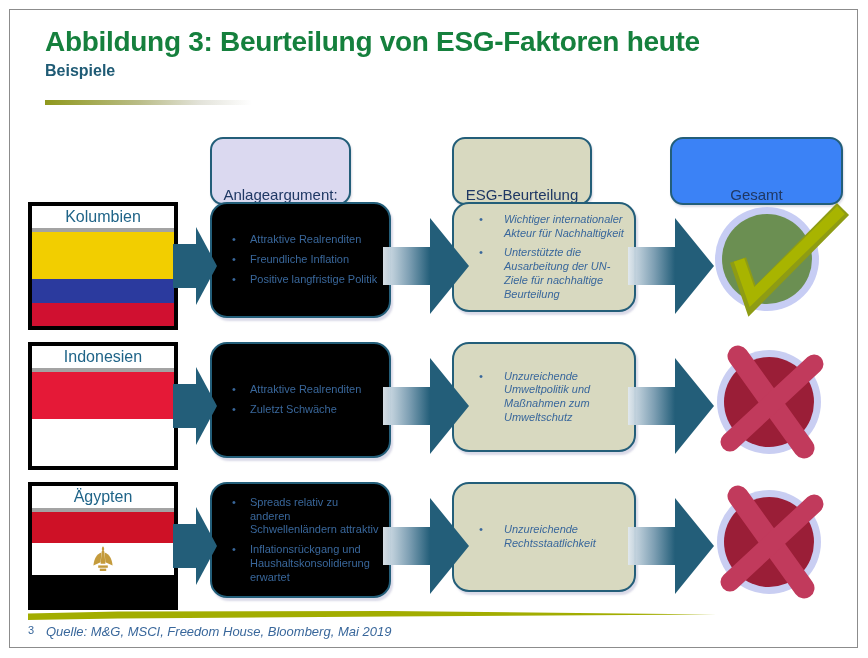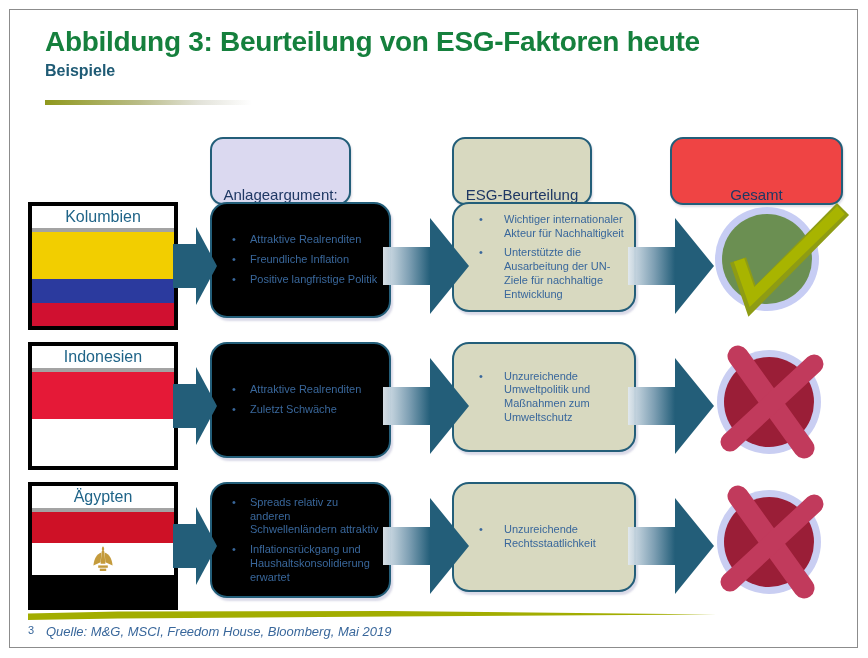--- a/index.html
+++ b/index.html
@@ -10,21 +10,21 @@
   .title { position:absolute; left:45px; top:26px; font-size:28px; font-weight:bold; color:#15803d; letter-spacing:-0.3px; }
   .subtitle { position:absolute; left:45px; top:62px; font-size:16px; font-weight:bold; color:#1F5B75; }
   .title-rule { position:absolute; left:45px; top:100px; width:207px; height:5px;
     background:linear-gradient(90deg,#8F981C 0%,#B9BC86 45%,#E3E3DA 75%,rgba(255,255,255,0) 100%); }
 
   .colhead { position:absolute; top:113px; height:68px; border:2.5px solid #235E79; border-radius:13px;
     display:flex; align-items:flex-end; justify-content:center; font-size:15px; color:#1F3864;
     box-shadow:1px 2px 2px rgba(120,120,150,0.25);margin-top:24px; }
   .colhead-arg { left:210px; width:141px; background:#DBD9F0; }
   .colhead-esg { left:452px; width:140px; background:#D8D9C0; }
-  .colhead-total { left:670px; width:173px; background:#ef4444; }
+  .colhead-total { left:670px; width:173px; background:#3b82f6; }
 
   .row { position:absolute; left:0; width:868px; height:130px; }
   .row-1 { top:202px; } .row-2 { top:342px; } .row-3 { top:482px; }
 
   .flagbox { position:absolute; left:28px; top:0; width:150px; height:128px; border:4px solid #000; background:#fff; display:flex; flex-direction:column; z-index:1; }
   .flaglabel { height:26px; border-bottom:4px solid #a3a3a3; background:#fff; display:flex; align-items:center; justify-content:center; font-size:16px; color:#1F6488; flex:none; }
   .flag { flex:1; display:flex; flex-direction:column; }
   .stripe { width:100%; }
   .st-co-y { flex:2; background:#F2CE00; } .st-co-b { flex:1; background:#2B3A9E; } .st-co-r { flex:1; background:#D01030; }
   .st-id-r { flex:1; background:#E51937; } .st-id-w { flex:1; background:#FFFFFF; }
@@ -39,21 +39,21 @@
   .ga-1 { left:383px; } .ga-2 { left:628px; }
   .garrow .tail { position:absolute; left:0; top:29px; width:47px; height:38px;
     background:linear-gradient(90deg, rgba(225,233,240,0.95) 0%, #7FA0B4 55%, #235E79 100%); }
   .garrow .head { position:absolute; left:47px; top:0; width:0; height:0;
     border-top:48px solid transparent; border-bottom:48px solid transparent; border-left:39px solid #235E79; }
 
   .cbox { position:absolute; top:0; border:2.5px solid #235E79; border-radius:17px;
     display:flex; flex-direction:column; justify-content:center; z-index:2;
     box-shadow:2px 3px 2px rgba(150,150,190,0.35); }
   .box-arg { left:210px; width:181px; height:116px; background:#000000; padding:8px 10px 8px 14px; }
-  .box-esg { left:452px; width:184px; height:110px; background:#D8D9C0; padding:8px 8px 8px 16px; }
+  .box-esg { left:452px; width:184px; height:110px; background:#D8D9C0; padding:8px 8px 8px 16px;font-style:italic; }
   .cbox ul { list-style:none; }
   .cbox li { position:relative; font-size:11px; line-height:1.25; color:#39679B; margin:6px 0; padding-left:24px; }
   .cbox li::before { content:"\2022"; position:absolute; left:6px; top:0; color:#39679B; }
   .box-esg li { padding-left:34px; }
   .box-esg li::before { left:9px; }
 
   .verdict { position:absolute; left:704px; top:0; width:148px; height:128px; z-index:3; }
   .brush { position:absolute; left:28px; top:610px; width:688px; height:12px; }
   .pagenum { position:absolute; left:28px; top:624px; font-size:11px; color:#39679B; }
   .source { position:absolute; left:46px; top:624px; font-size:13px; font-style:italic; color:#39679B; }
@@ -98,21 +98,21 @@
         <li>Positive langfristige Politik</li>
       </ul>
     </div>
     <div class="garrow ga-1">
         <div class="tail"></div>
         <div class="head"></div>
       </div>
     <div class="cbox box-esg">
       <ul>
         <li>Wichtiger internationaler Akteur für Nachhaltigkeit</li>
-        <li>Unterstützte die Ausarbeitung der UN-Ziele für nachhaltige Entwicklung</li>
+        <li>Unterstützte die Ausarbeitung der UN-Ziele für nachhaltige Beurteilung</li>
       </ul>
     </div>
     <div class="garrow ga-2">
         <div class="tail"></div>
         <div class="head"></div>
       </div>
     <svg class="verdict" viewBox="0 0 148 128">
       <circle cx="63" cy="57" r="52" fill="#C7CDF4"></circle>
       <circle cx="63" cy="57" r="45" fill="#6B8F52"></circle>
       <path d="M34 58 L48 99 L139 7" fill="none" stroke="#8E9C14" stroke-width="17" stroke-linejoin="miter"></path>

